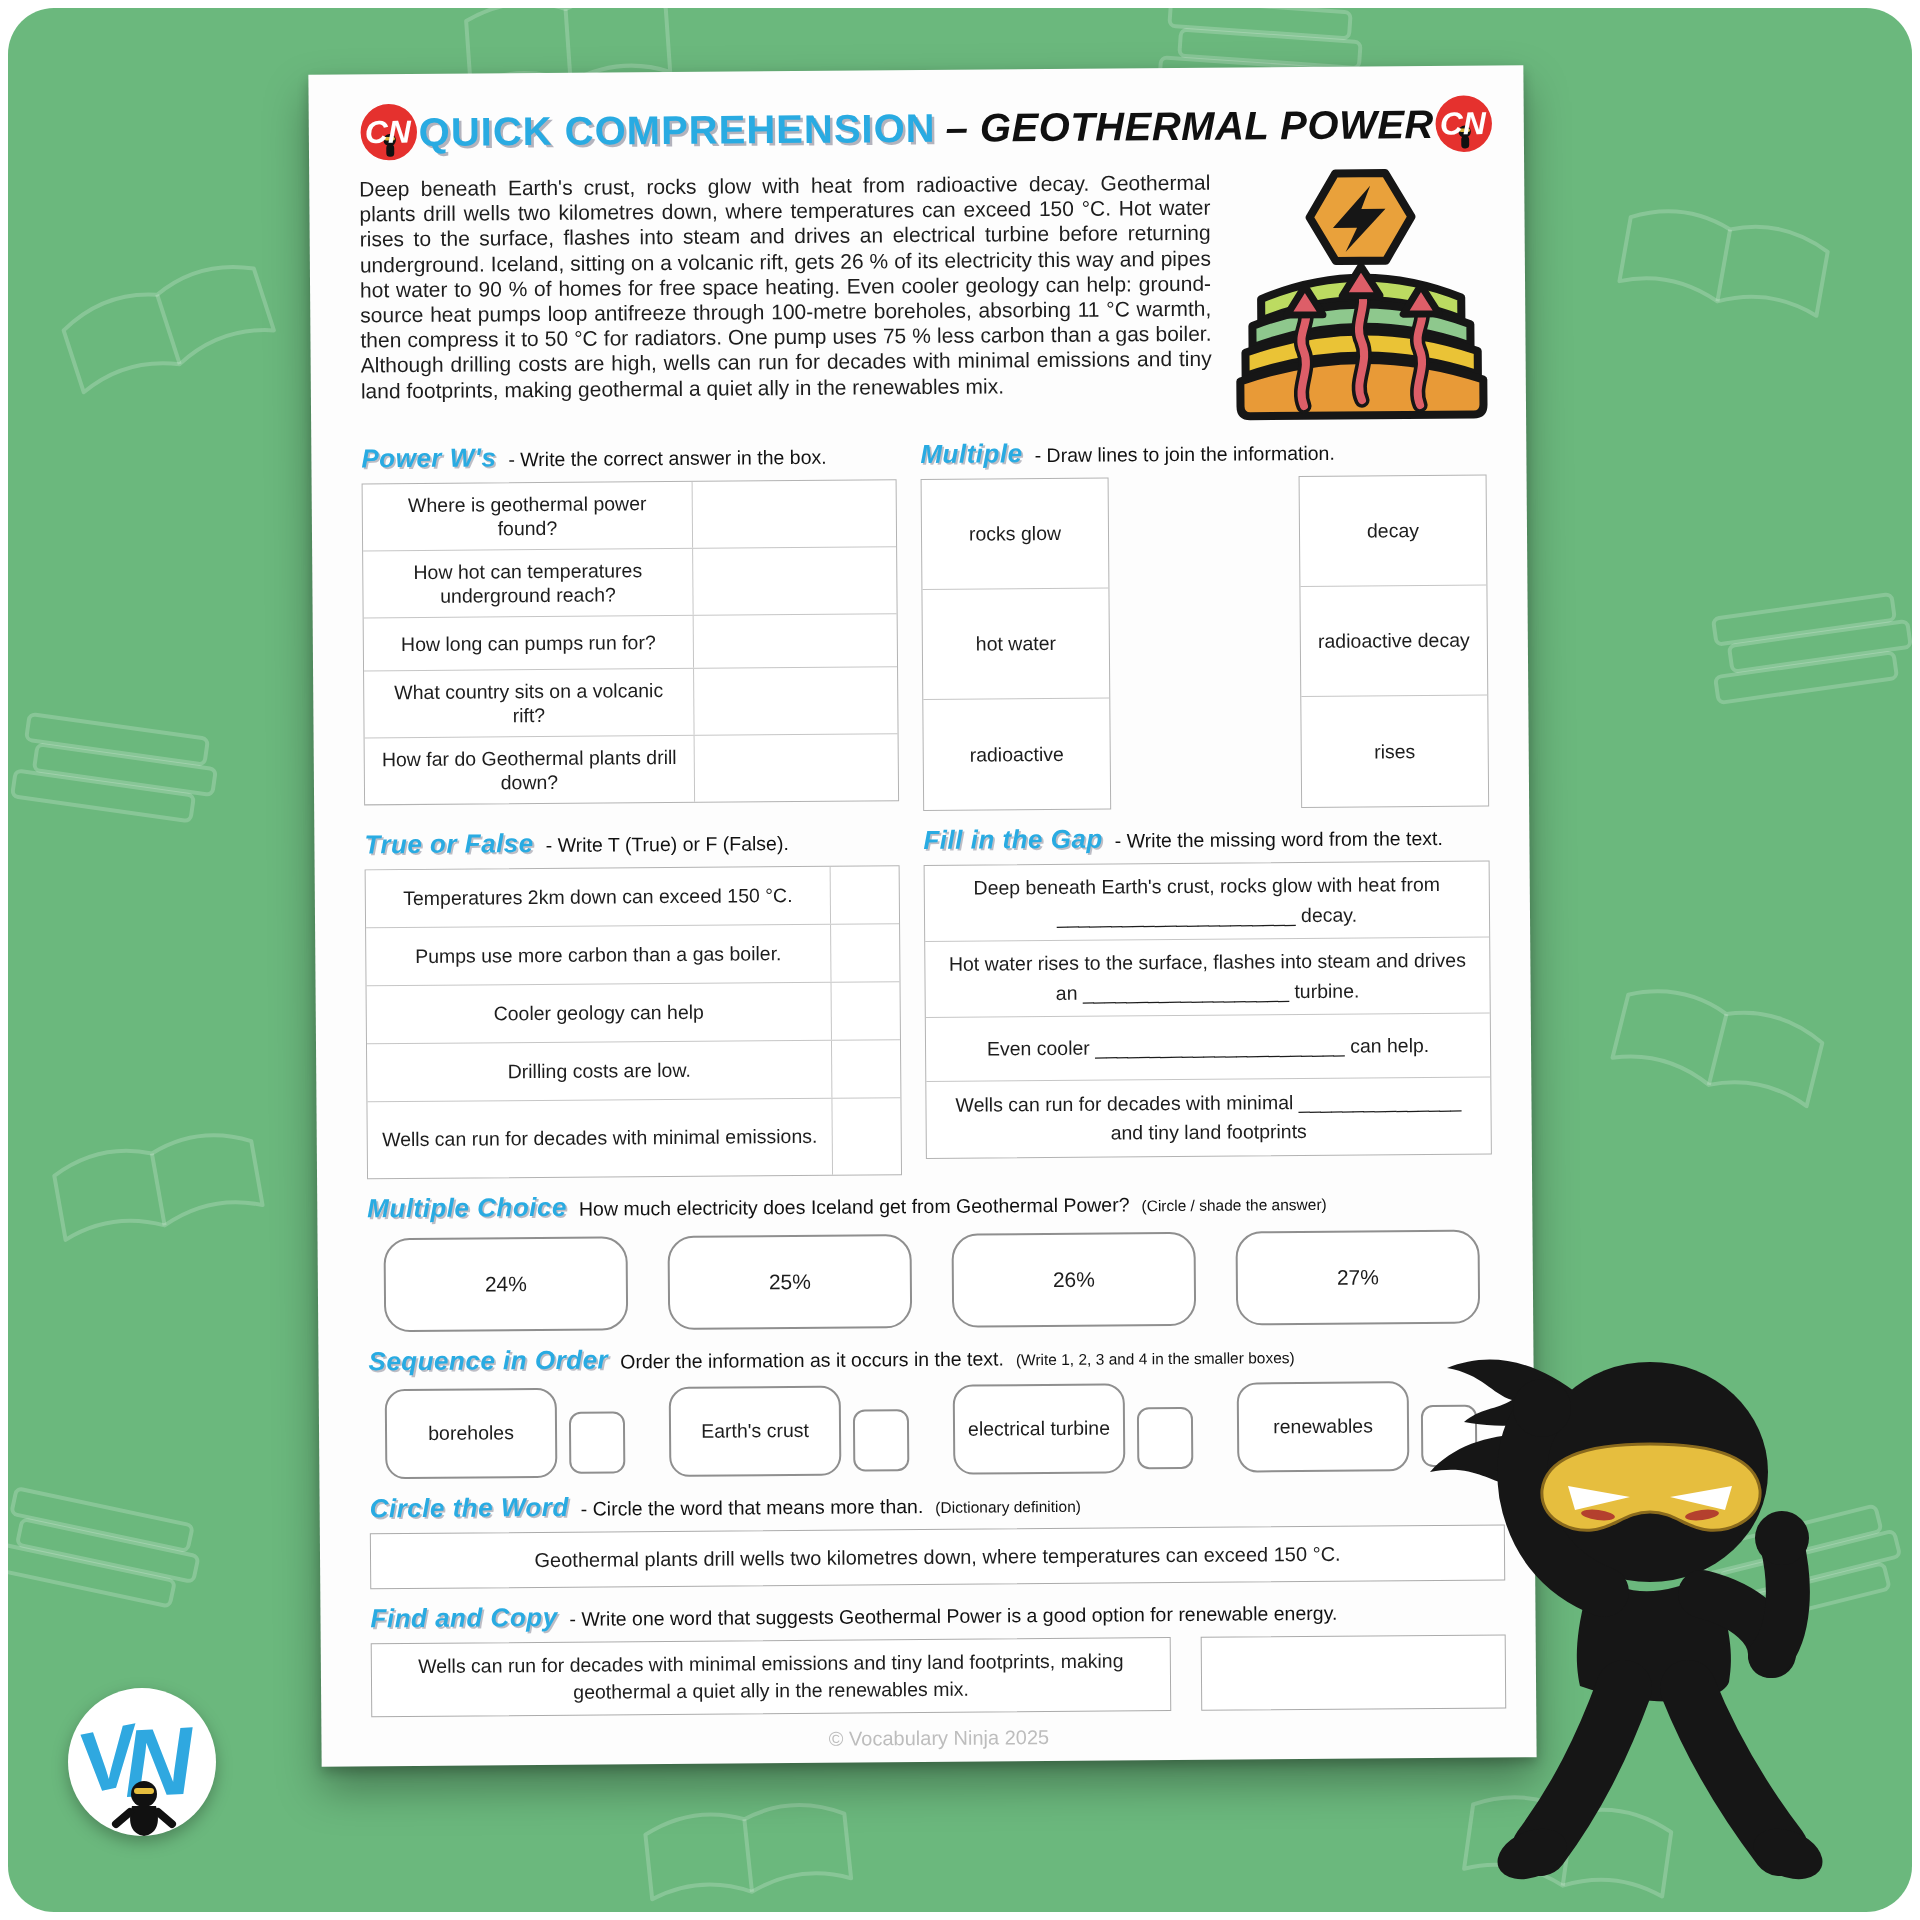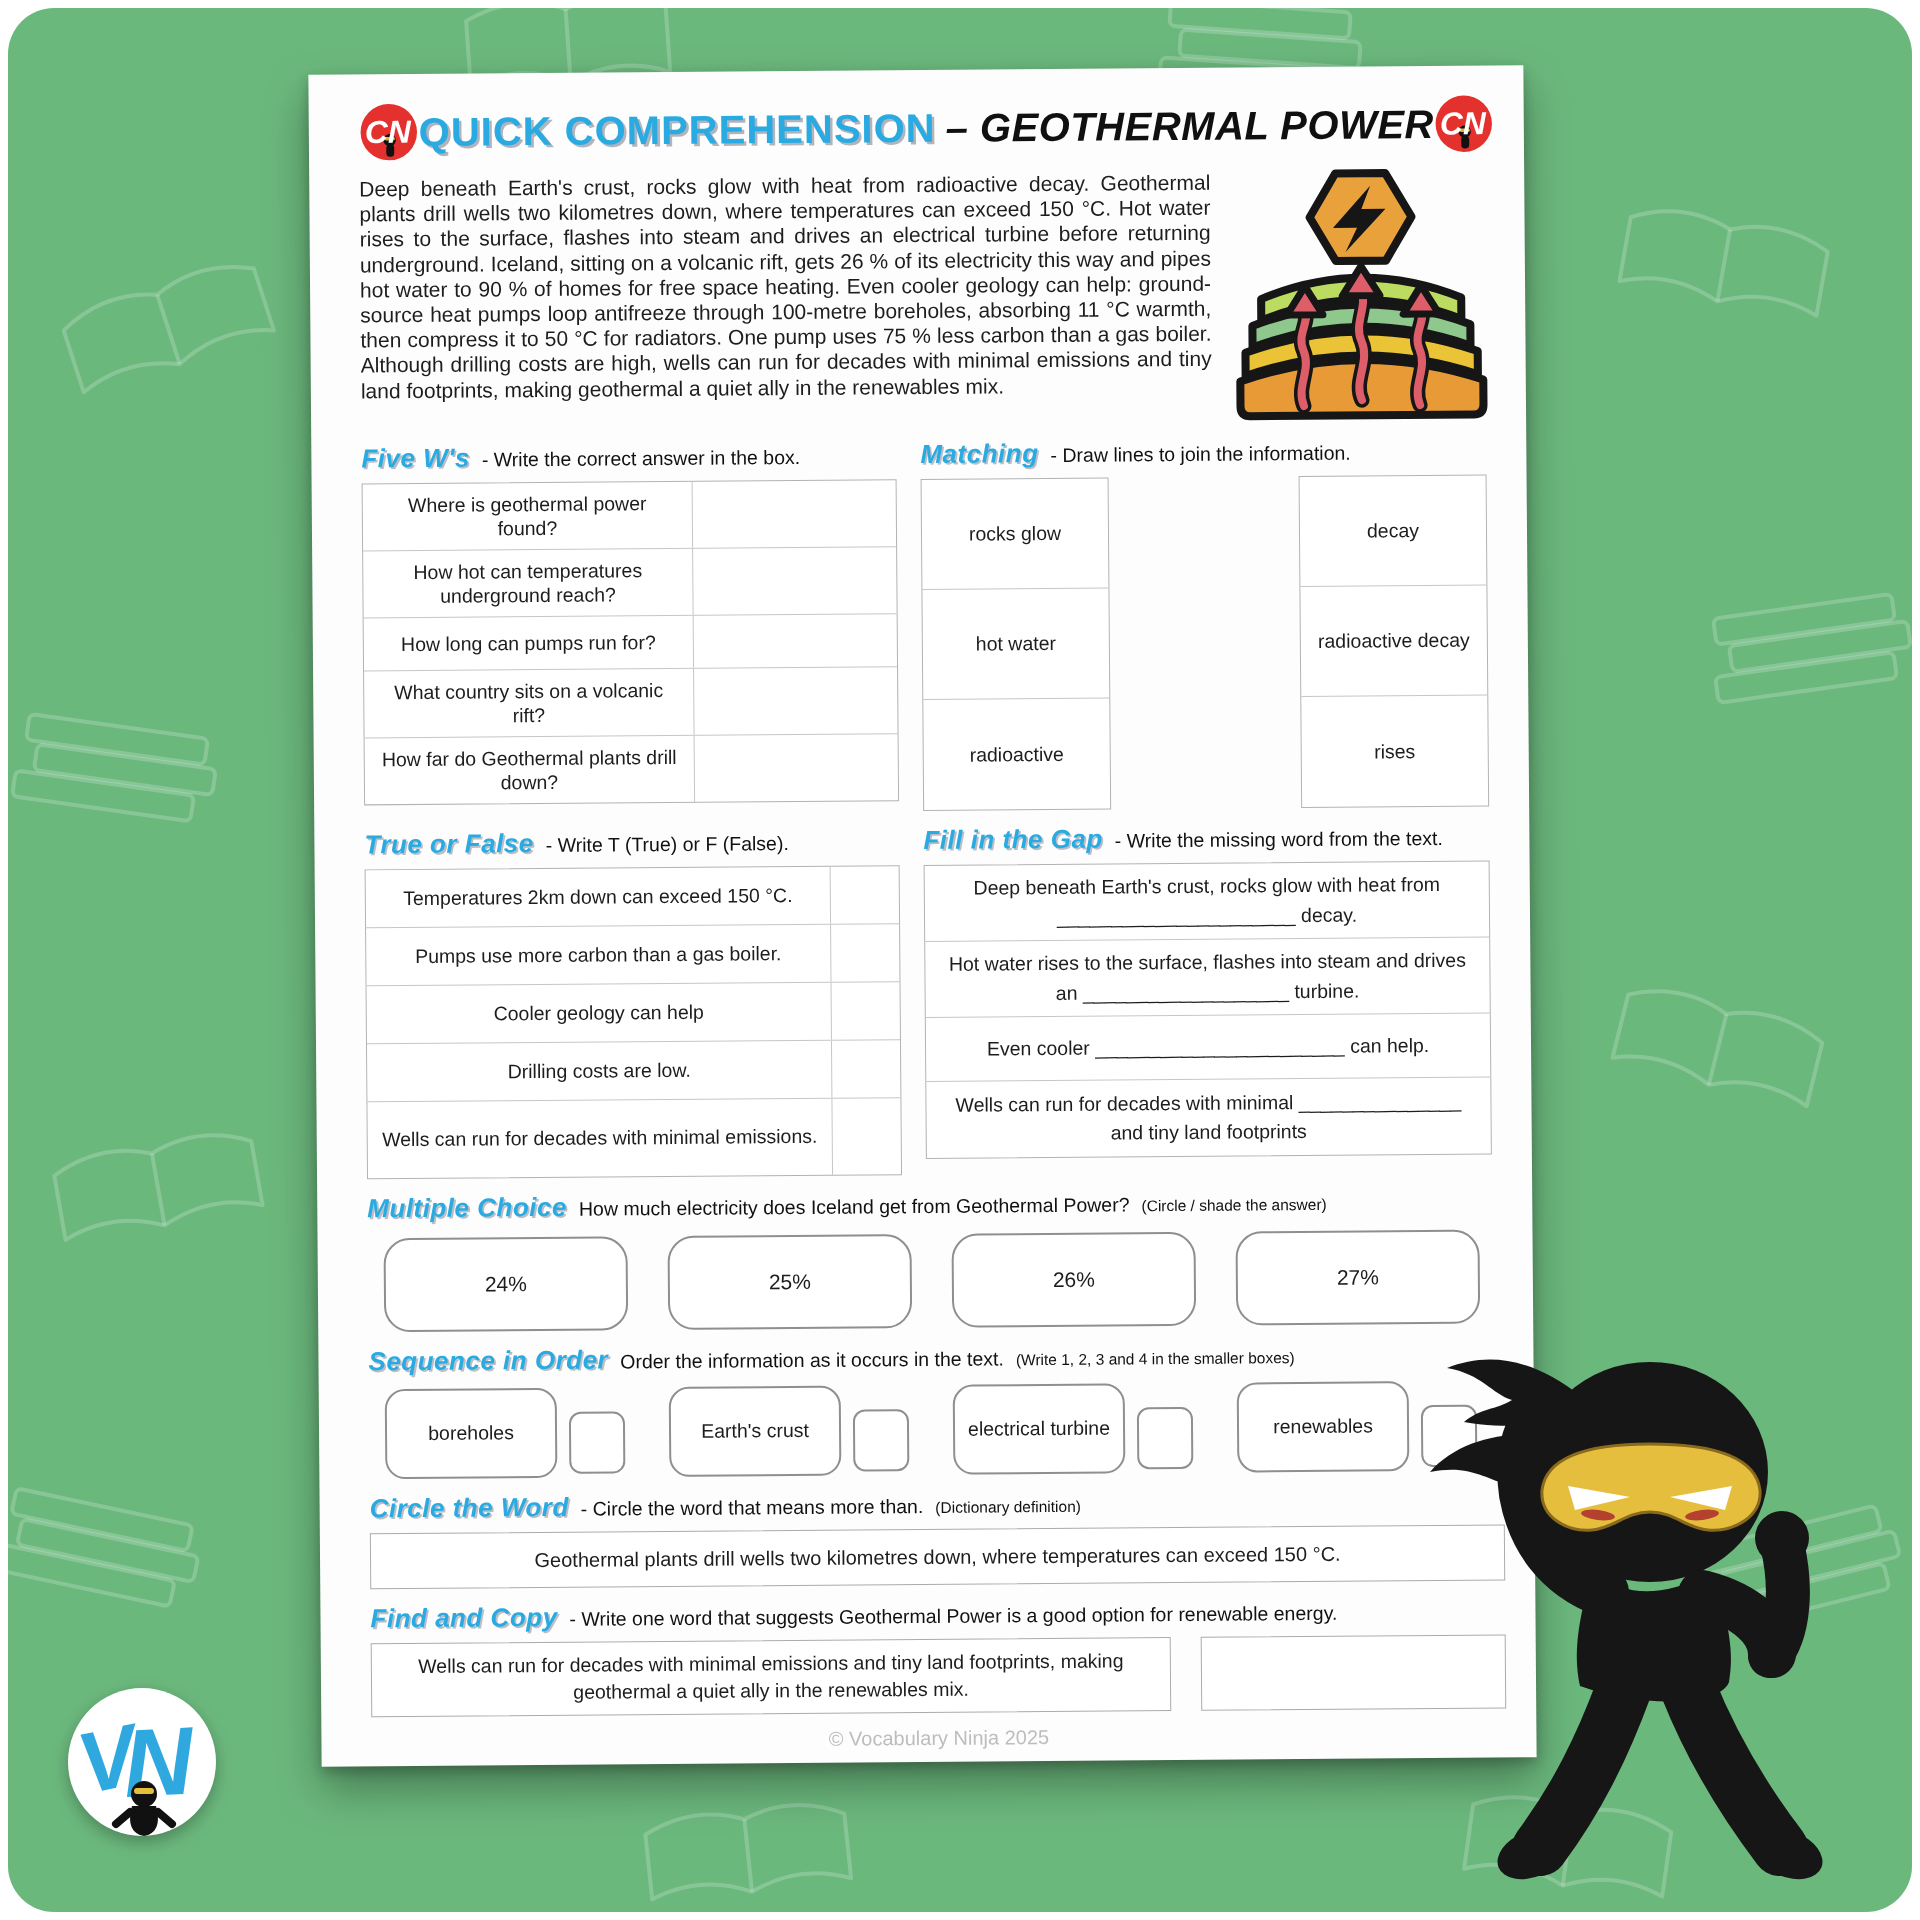--- a/index.html
+++ b/index.html
@@ -225,21 +225,21 @@
       <g stroke="#161616" stroke-width="9" stroke-linejoin="round">
         <path d="M122,12 L178,12 L207,61 L178,110 L122,110 L93,61 Z" fill="#e9a13b"></path>
       </g>
       <path d="M161,26 L119,73 L146,73 L133,100 L178,52 L151,52 Z" fill="#161616"></path>
     </svg>
   </div>
 
   <div class="cols">
     <div class="col-left">
       <div class="sec-head">
-        <span class="sec-title">Five W's</span>
+        <span class="sec-title">Power W's</span>
         <span class="sec-instr">- Write the correct answer in the box.</span>
       </div>
       <div class="qa-table">
         <div class="qa-row">
           <div class="qa-q">Where is geothermal power found?</div>
           <div class="qa-a"></div>
         </div>
         <div class="qa-row">
           <div class="qa-q">How hot can temperatures underground reach?</div>
           <div class="qa-a"></div>
@@ -254,21 +254,21 @@
         </div>
         <div class="qa-row">
           <div class="qa-q">How far do Geothermal plants drill down?</div>
           <div class="qa-a"></div>
         </div>
       </div>
     </div>
 
     <div class="col-right">
       <div class="sec-head">
-        <span class="sec-title">Matching</span>
+        <span class="sec-title">Multiple</span>
         <span class="sec-instr">- Draw lines to join the information.</span>
       </div>
       <div class="match-wrap">
         <div class="match-col">
           <div class="match-cell">rocks glow</div>
           <div class="match-cell">hot water</div>
           <div class="match-cell">radioactive</div>
         </div>
         <div class="match-col">
           <div class="match-cell">decay</div>

